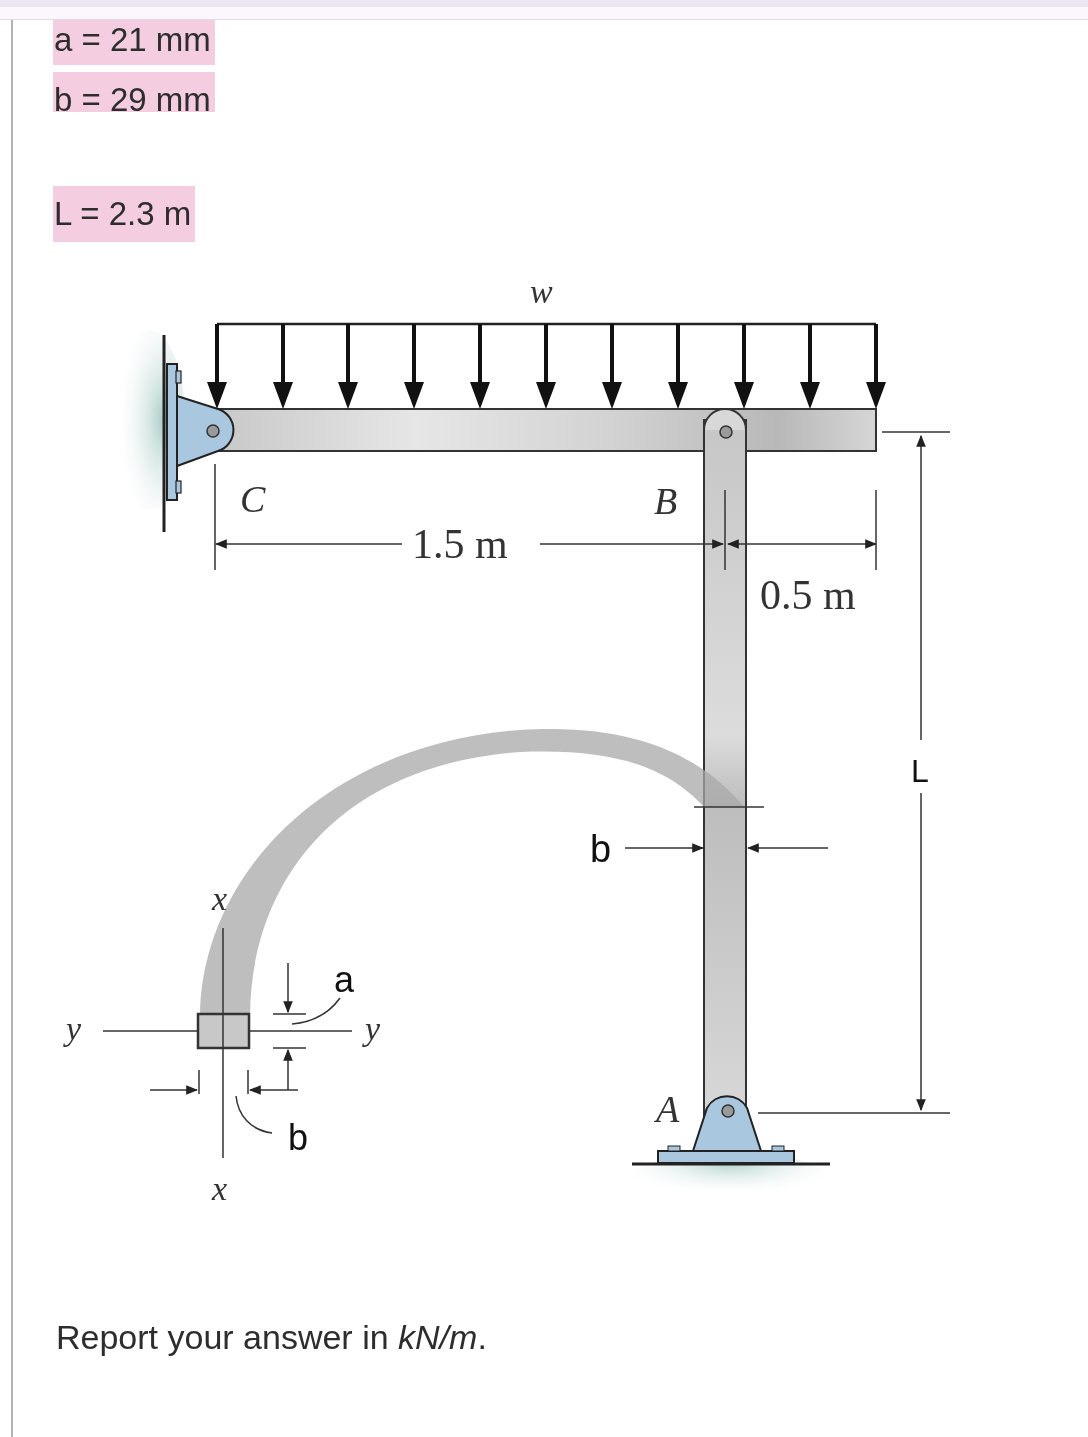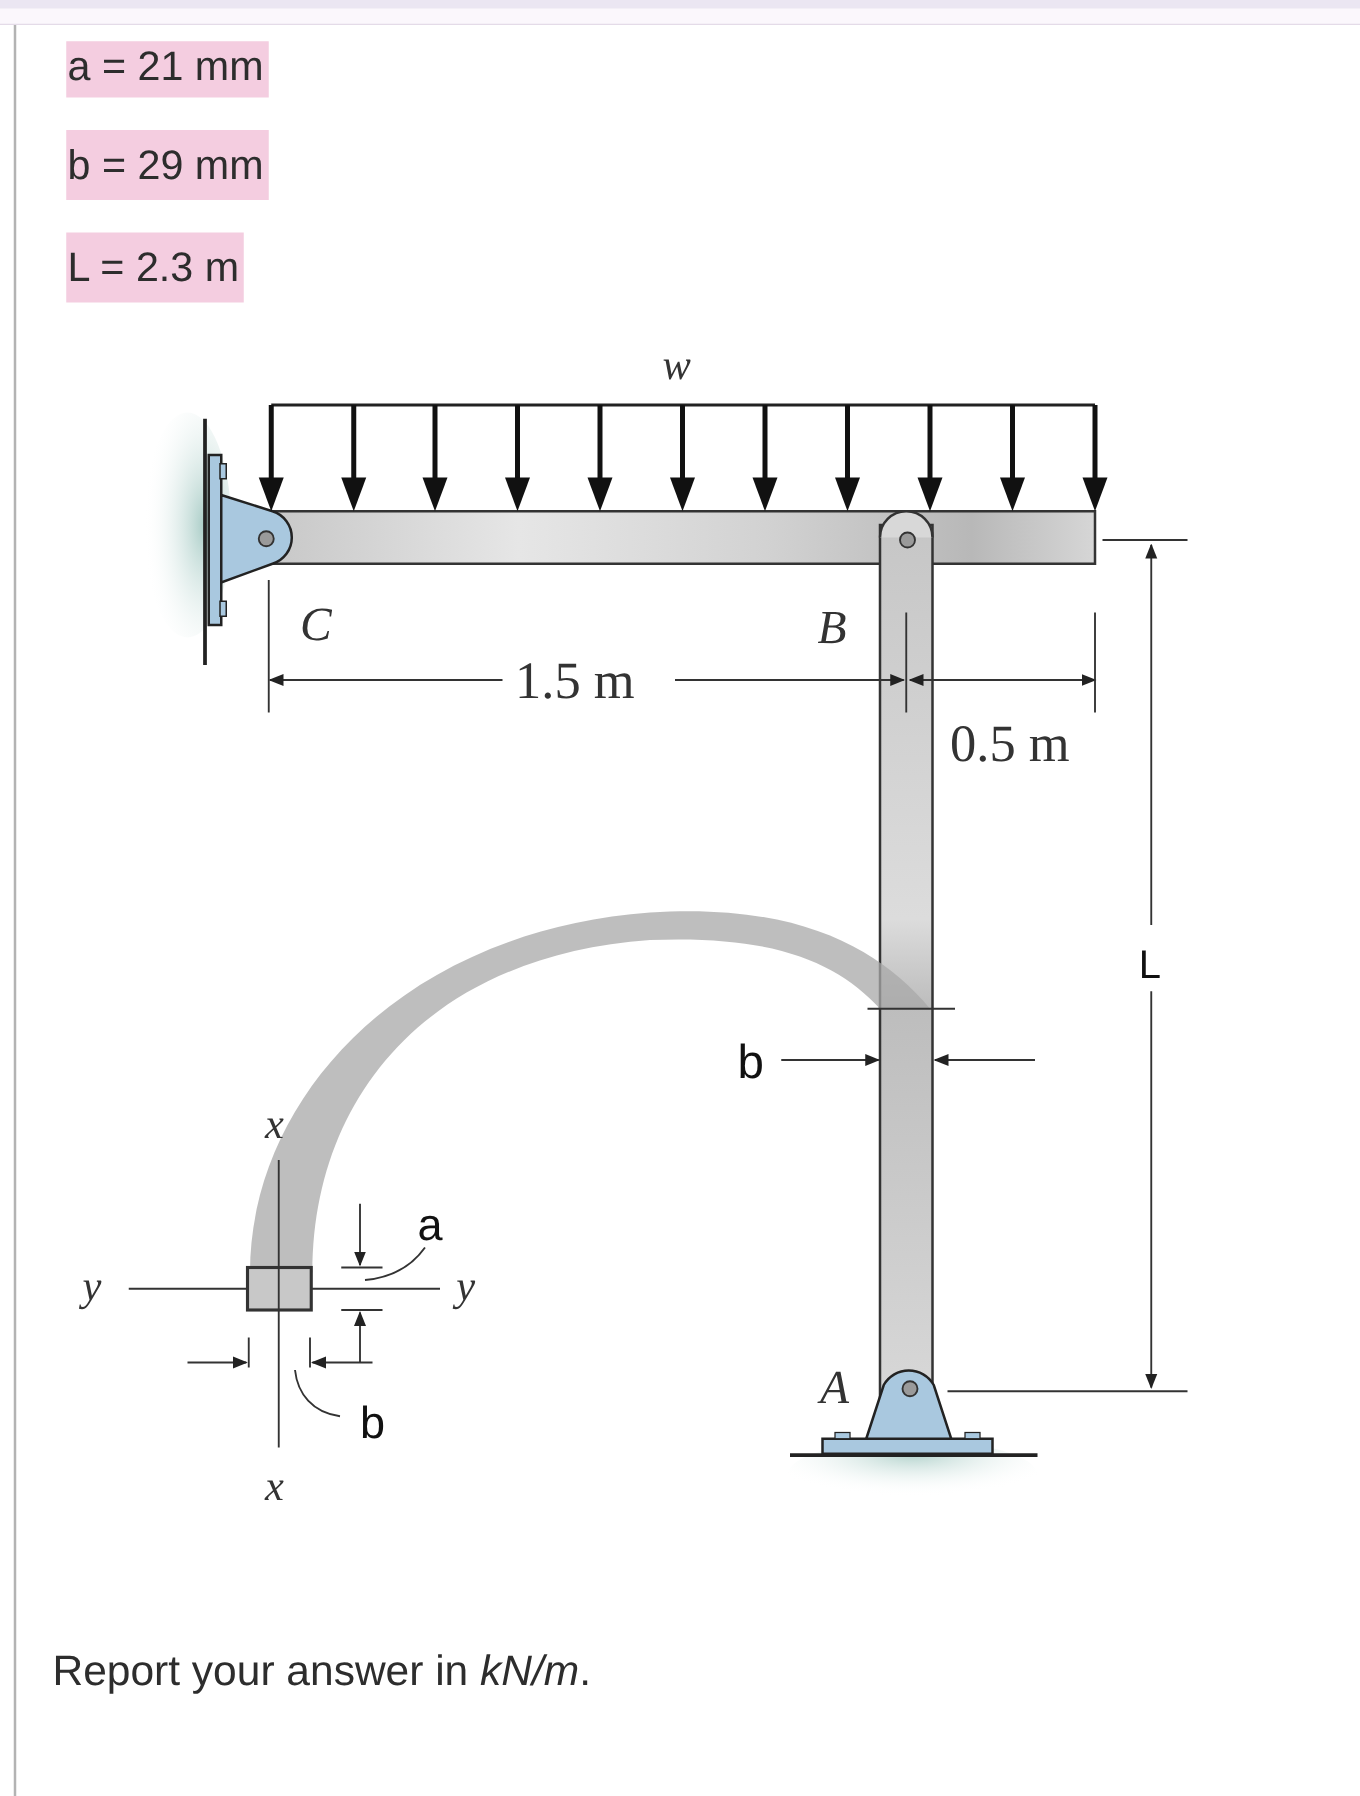--- a/index.html
+++ b/index.html
@@ -4,25 +4,25 @@
 <style>
   html, body { margin: 0; padding: 0; background: #ffffff; }
   body { width: 1088px; height: 1437px; position: relative; overflow: hidden;
          font-family: "Liberation Sans", "DejaVu Sans", sans-serif; color: #2d2d2d; }
   .topbar { position: absolute; left: 0; top: 0; width: 1088px; height: 7px; background: #ebe6f2; }
   .topbar2 { position: absolute; left: 0; top: 7px; width: 1088px; height: 12px; background: #fbf7fc;
              border-bottom: 1px solid #e4dbe8; }
   .leftrule { position: absolute; left: 11px; top: 20px; width: 2px; height: 1417px; background: #b3b3b3; }
   .param { position: absolute; left: 53px; background: #f4cde0; font-size: 33px; line-height: 56px;
            padding: 0 4px 0 1px; color: #2d2d2d; }
-  .p-a { top: 20px; height: 45px; line-height: 40px; margin-top: 13px; }
-  .p-b { top: 104px; height: 56px; }
+  .p-a { top: 20px; height: 45px; line-height: 40px; }
+  .p-b { top: 72px; height: 40px; }
   .p-L { top: 186px; height: 56px; }
   .diagram { position: absolute; left: 0; top: 240px; width: 1088px; height: 1000px; }
-  .footer { position: absolute; left: 42px; top: 1318px; font-size: 34px; color: #2d2d2d; }
+  .footer { position: absolute; left: 56px; top: 1318px; font-size: 34px; color: #2d2d2d; }
   .footer i { font-style: italic; }
   svg text.serif { font-family: "Liberation Serif", "DejaVu Serif", serif; }
   svg text.sans { font-family: "Liberation Sans", "DejaVu Sans", sans-serif; }
 </style>
 </head>
 <body>
 
 <div class="topbar"></div>
 <div class="topbar2"></div>
 <div class="leftrule"></div>

